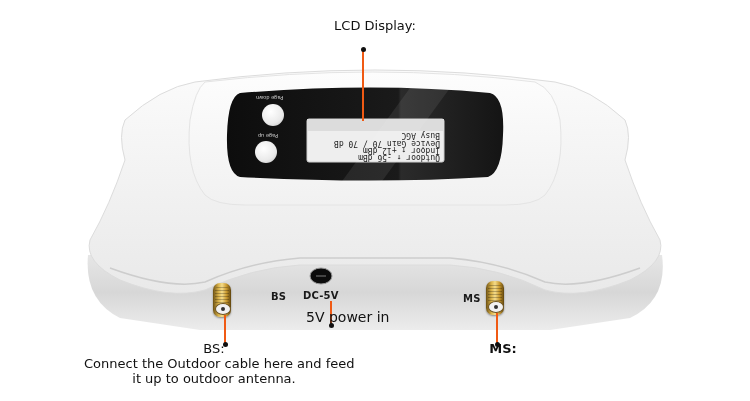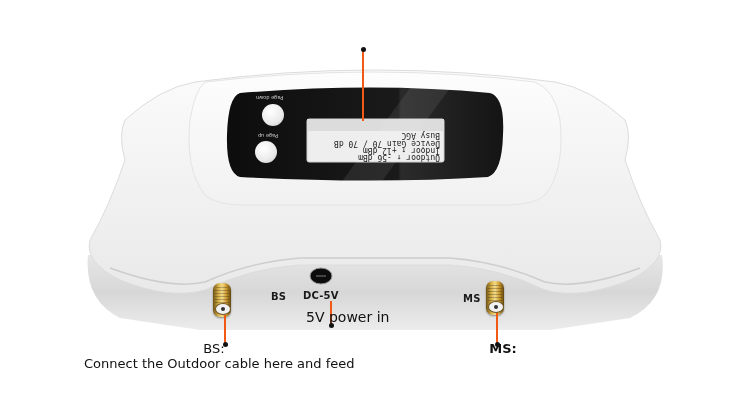--- a/index.html
+++ b/index.html
@@ -92,24 +92,26 @@
 <div class="line" style="left:330px;top:301px;height:24px;"></div>
 <div class="dot" style="left:329px;top:323px;"></div>
 
 <div class="line" style="left:224px;top:315px;height:30px;"></div>
 <div class="dot" style="left:223px;top:342px;"></div>
 
 <div class="line" style="left:496px;top:313px;height:32px;"></div>
 <div class="dot" style="left:495px;top:342px;"></div>
 
 <div class="label" style="left:210px;top:18px;width:330px;">
+  <div>LCD Display:</div>
 </div>
 
 <div class="label" style="left:306px;top:310px;font-size:14px;">5V power in</div>
 
 <div class="label" style="left:84px;top:341px;width:260px;">
   <div>BS:</div>
   <div>Connect the Outdoor cable here and feed</div>
+  <div>it up to outdoor antenna.</div>
 </div>
 
 <div class="label" style="left:393px;top:341px;width:220px;font-weight:bold;">
   <div>MS:</div>
 </div>
 
 </body></html>

